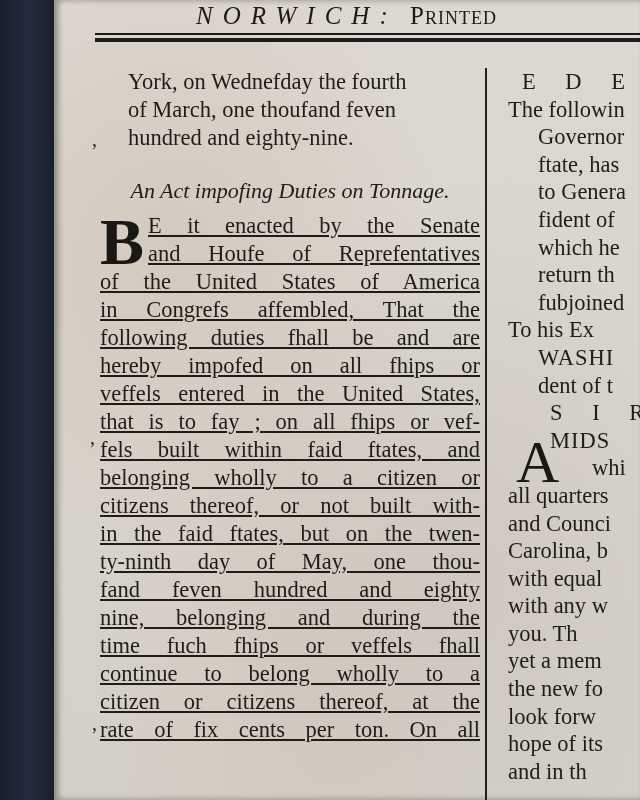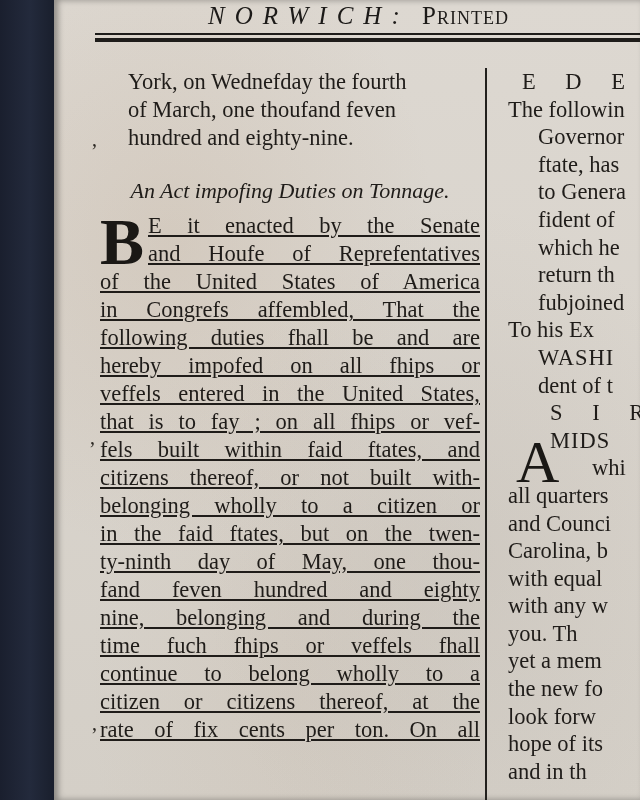--- a/index.html
+++ b/index.html
@@ -16,21 +16,21 @@
     position: absolute; left: 54px; top: 0; width: 586px; height: 800px;
     background: #d9d4cd;
     background-image:
       radial-gradient(ellipse at 20% 30%, rgba(180,150,120,0.18), transparent 40%),
       radial-gradient(ellipse at 70% 70%, rgba(160,150,140,0.15), transparent 45%),
       radial-gradient(ellipse at 40% 85%, rgba(190,170,150,0.15), transparent 40%),
       linear-gradient(180deg, #ddd8d1, #d4cfc7);
     box-shadow: inset 4px 0 6px rgba(0,0,0,0.35);
   }
   .masthead {
-    position: absolute; left: 208px; top: 2px;
+    position: absolute; left: 196px; top: 2px;
     font-size: 25px; color: #1c1a18; letter-spacing: 2px; white-space: nowrap;
   }
   .masthead .city { font-style: italic; letter-spacing: 10px; }
   .masthead .printed { font-variant: small-caps; letter-spacing: 1px; margin-left: 4px; }
   .rule-thin {
     position: absolute; left: 95px; top: 33px; width: 545px; height: 2px; background: #1e1c1a;
   }
   .rule-thick {
     position: absolute; left: 95px; top: 38px; width: 545px; height: 4px; background: #1e1c1a;
   }
@@ -100,22 +100,22 @@
     <span class="dropcap">B</span>
     <span class="body-line with-cap">E it enacted by the Senate</span>
     <span class="body-line with-cap">and Houfe of Reprefentatives</span>
     <span class="body-line">of the United States of America</span>
     <span class="body-line">in Congrefs affembled, That the</span>
     <span class="body-line">following duties fhall be and are</span>
     <span class="body-line">hereby impofed on all fhips or</span>
     <span class="body-line">veffels entered in the United States,</span>
     <span class="body-line">that is to fay ; on all fhips or vef-</span>
     <span class="body-line">fels built within faid ftates, and</span>
+    <span class="body-line">belonging wholly to a citizen or</span>
     <span class="body-line">citizens thereof, or not built with-</span>
-    <span class="body-line">belonging wholly to a citizen or</span>
     <span class="body-line">in the faid ftates, but on the twen-</span>
     <span class="body-line">ty-ninth day of May, one thou-</span>
     <span class="body-line">fand feven hundred and eighty</span>
     <span class="body-line">nine, belonging and during the</span>
     <span class="body-line">time fuch fhips or veffels fhall</span>
     <span class="body-line">continue to belong wholly to a</span>
     <span class="body-line">citizen or citizens thereof, at the</span>
     <span class="body-line">rate of fix cents per ton.  On all</span>
   </div>
 </div>

